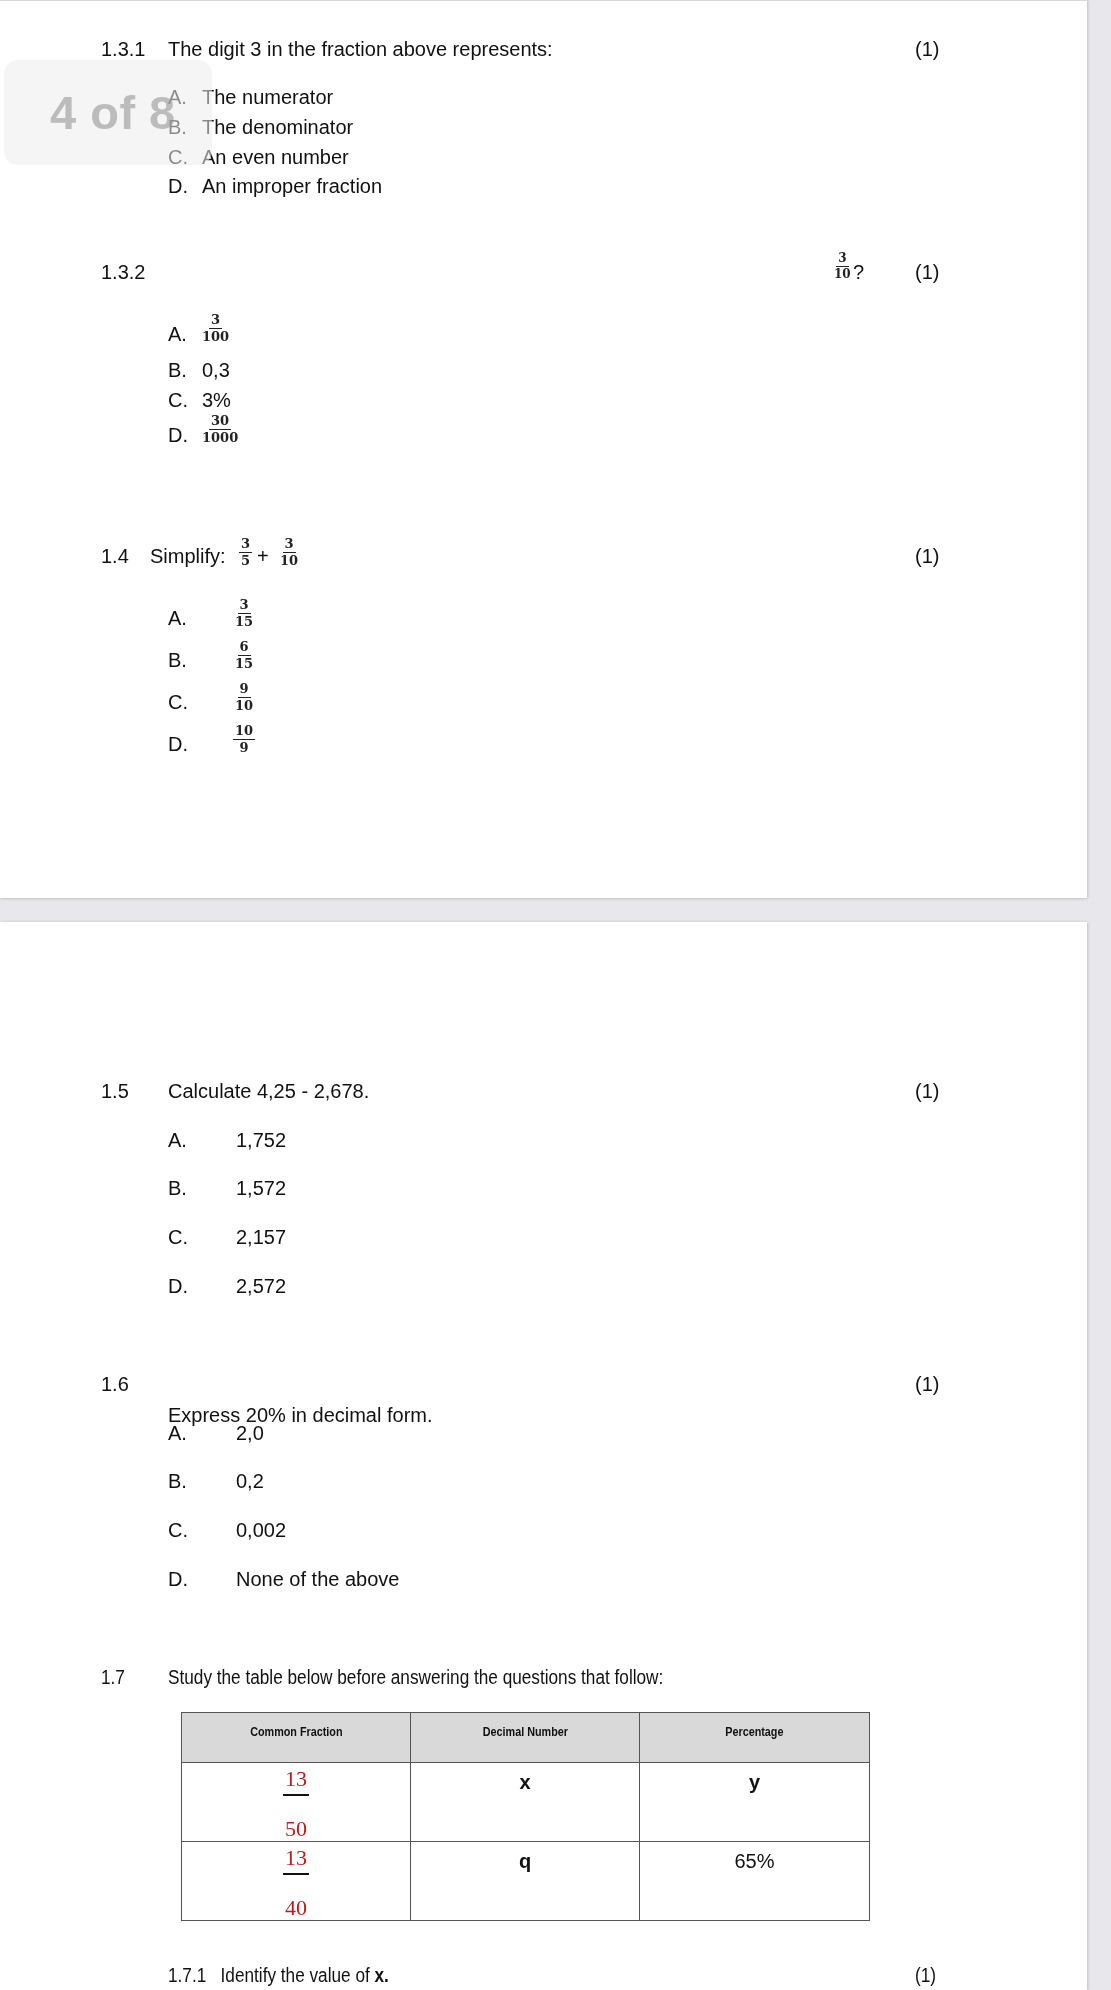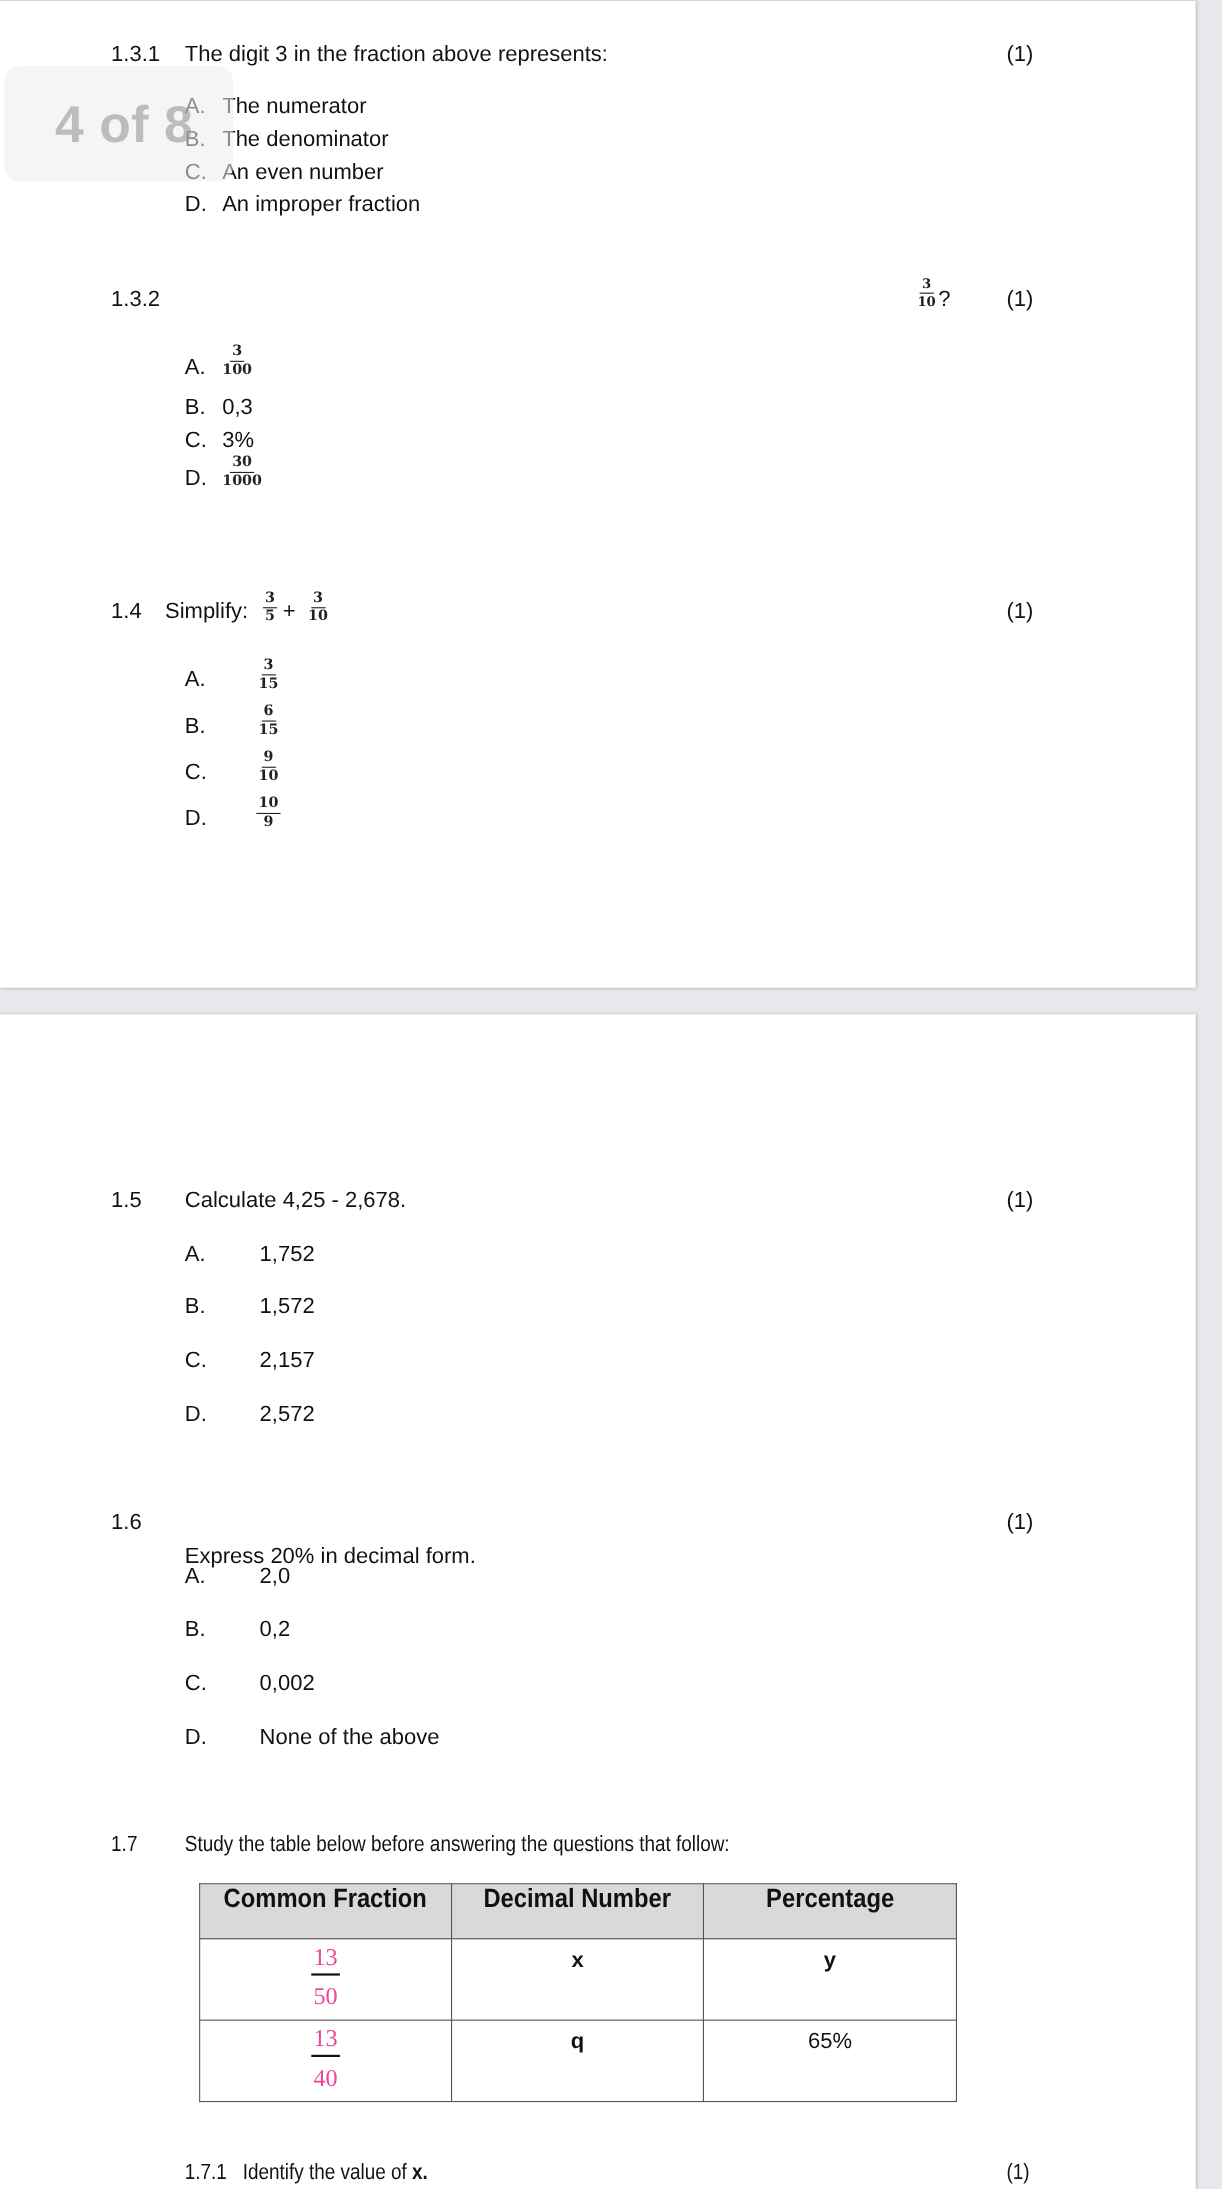--- a/index.html
+++ b/index.html
@@ -41,24 +41,24 @@
     .frac .num { padding: 0 2px 1px 2px; border-bottom: 1.5px solid #222; }
     .frac .den { padding: 1px 2px 0 2px; }
 
     .tfrac {
       display: inline-flex;
       flex-direction: column;
       align-items: center;
       font-family: "Liberation Serif", serif;
       font-size: 22px;
       line-height: 24px;
-      color: #ec4899;
+      color: #b91c1c;
     }
     .tfrac .num { padding: 0 2px 3px; border-bottom: 2px solid #111; }
-    .tfrac .den { padding-top: 7px; }
+    .tfrac .den { padding-top: 21px; }
 
     
     .page-badge {
       position: absolute;
       left: 4px; top: 60px;
       width: 208px; height: 105px;
       background: rgba(236,236,236,0.55);
       border-radius: 14px;
       display: flex; align-items: center;
       padding-left: 46px;
@@ -77,22 +77,23 @@
       font-family: "Liberation Sans", sans-serif;
     }
     .qtable th, .qtable td {
       border: 1.5px solid #555;
       text-align: center;
       vertical-align: top;
     }
     .qtable th {
       background: #d9d9d9;
       height: 50px;
-      font-size: 24px;
+      font-size: 12px;
       font-weight: bold;
+      padding-top: 12px;
       vertical-align: top;
     }
     .qtable td { height: 74px; padding-top: 4px; font-size: 20px; }
     .qtable td.bold { font-weight: bold; padding-top: 8px; }
     .qtable td.plain { padding-top: 8px; }
     .c1 { width: 229px; } .c2 { width: 229px; } .c3 { width: 230px; }
     .th-inner { display: inline-block; transform: scaleX(0.9); }
   </style>
 </head>
 <body>

